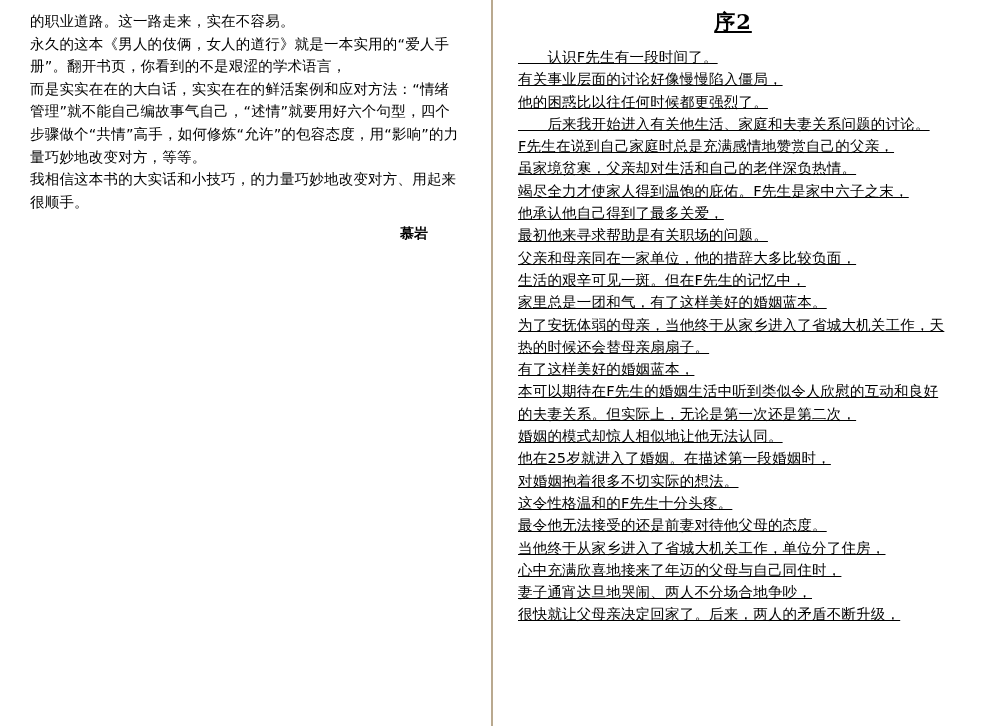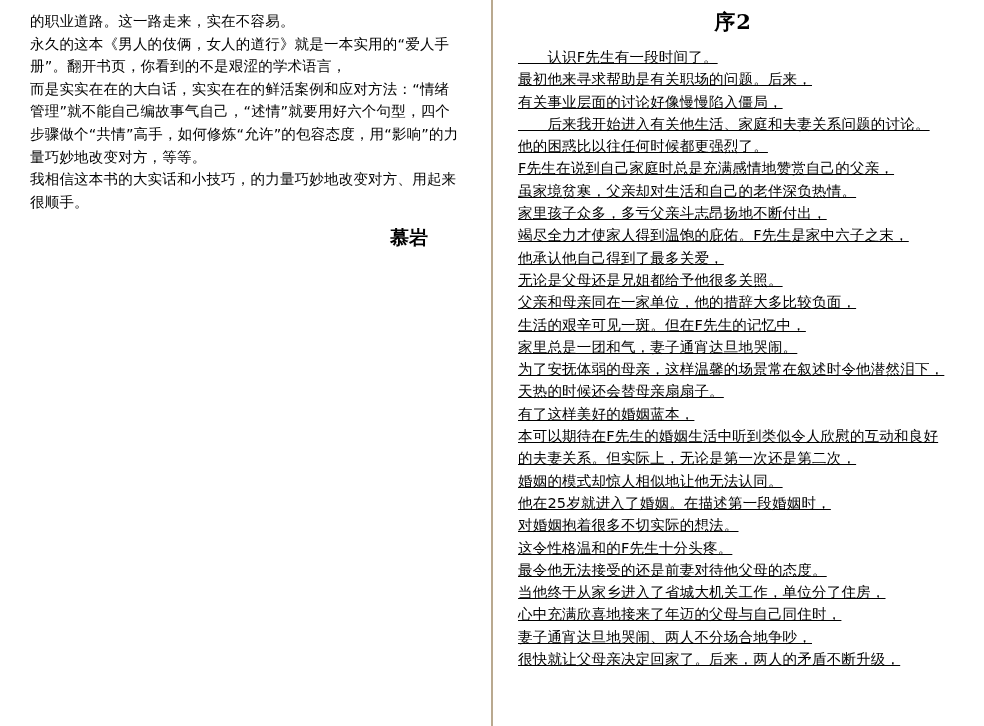--- a/index.html
+++ b/index.html
@@ -48,33 +48,34 @@
     letter-spacing: 0.2px;
     text-align: left;
     white-space: pre-wrap;
     word-break: break-word;
     margin: 0;
   }
   .para.first {
     margin-top: 0;
   }
   .signature {
-    font-size: 19px;
+    font-size: 14px;
     font-weight: bold;
     text-align: right;
     margin-top: 12px;
     padding-right: 34px;
   }
   .chapter-title {
     text-align: center;
     font-size: 21px;
     font-weight: bold;
     font-family: "DejaVu Serif", "Liberation Serif", serif;
     margin: 0 0 10px 0;
     letter-spacing: 1px;
+    text-decoration: underline;
   }
   .body-right .para {
     line-height: 22.3px;
     text-decoration: underline;
   }
 </style>
 </head>
 <body>
 
 <div class="spread">
@@ -88,34 +89,32 @@
       <div class="signature">慕岩</div>
     </div>
   </div>
 
   <div class="gutter"></div>
 
   <div class="page page-right">
     <h1 class="chapter-title">序2</h1>
     <div class="body-right">
       <p class="para">　　认识F先生有一段时间了。</p>
-      <p class="para">最初他来寻求帮助是有关职场的问题。后来，</p>
       <p class="para">有关事业层面的讨论好像慢慢陷入僵局，</p>
+      <p class="para">他的困惑比以往任何时候都更强烈了。</p>
       <p class="para">　　后来我开始进入有关他生活、家庭和夫妻关系问题的讨论。</p>
-      <p class="para">他的困惑比以往任何时候都更强烈了。</p>
       <p class="para">F先生在说到自己家庭时总是充满感情地赞赏自己的父亲，</p>
       <p class="para">虽家境贫寒，父亲却对生活和自己的老伴深负热情。</p>
-      <p class="para">家里孩子众多，多亏父亲斗志昂扬地不断付出，</p>
       <p class="para">竭尽全力才使家人得到温饱的庇佑。F先生是家中六子之末，</p>
       <p class="para">他承认他自己得到了最多关爱，</p>
-      <p class="para">无论是父母还是兄姐都给予他很多关照。</p>
+      <p class="para">最初他来寻求帮助是有关职场的问题。</p>
       <p class="para">父亲和母亲同在一家单位，他的措辞大多比较负面，</p>
       <p class="para">生活的艰辛可见一斑。但在F先生的记忆中，</p>
-      <p class="para">家里总是一团和气，妻子通宵达旦地哭闹。</p>
-      <p class="para">为了安抚体弱的母亲，这样温馨的场景常在叙述时令他潜然泪下，天热的时候还会替母亲扇扇子。</p>
+      <p class="para">家里总是一团和气，有了这样美好的婚姻蓝本。</p>
+      <p class="para">为了安抚体弱的母亲，当他终于从家乡进入了省城大机关工作，天热的时候还会替母亲扇扇子。</p>
       <p class="para">有了这样美好的婚姻蓝本，</p>
       <p class="para">本可以期待在F先生的婚姻生活中听到类似令人欣慰的互动和良好的夫妻关系。但实际上，无论是第一次还是第二次，</p>
       <p class="para">婚姻的模式却惊人相似地让他无法认同。</p>
       <p class="para">他在25岁就进入了婚姻。在描述第一段婚姻时，</p>
       <p class="para">对婚姻抱着很多不切实际的想法。</p>
       <p class="para">这令性格温和的F先生十分头疼。</p>
       <p class="para">最令他无法接受的还是前妻对待他父母的态度。</p>
       <p class="para">当他终于从家乡进入了省城大机关工作，单位分了住房，</p>
       <p class="para">心中充满欣喜地接来了年迈的父母与自己同住时，</p>
       <p class="para">妻子通宵达旦地哭闹、两人不分场合地争吵，</p>

